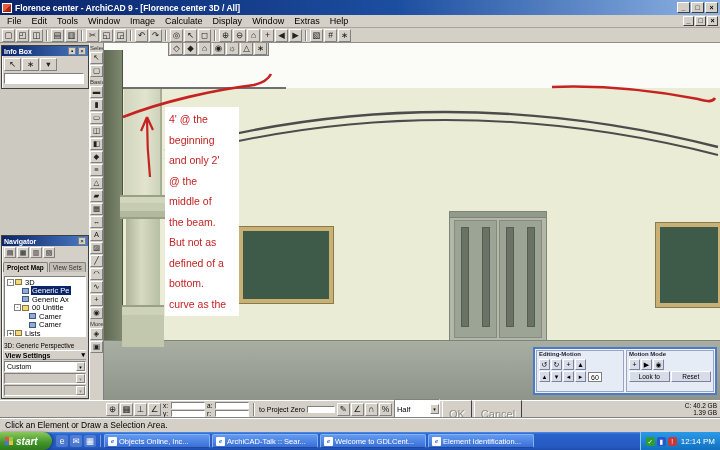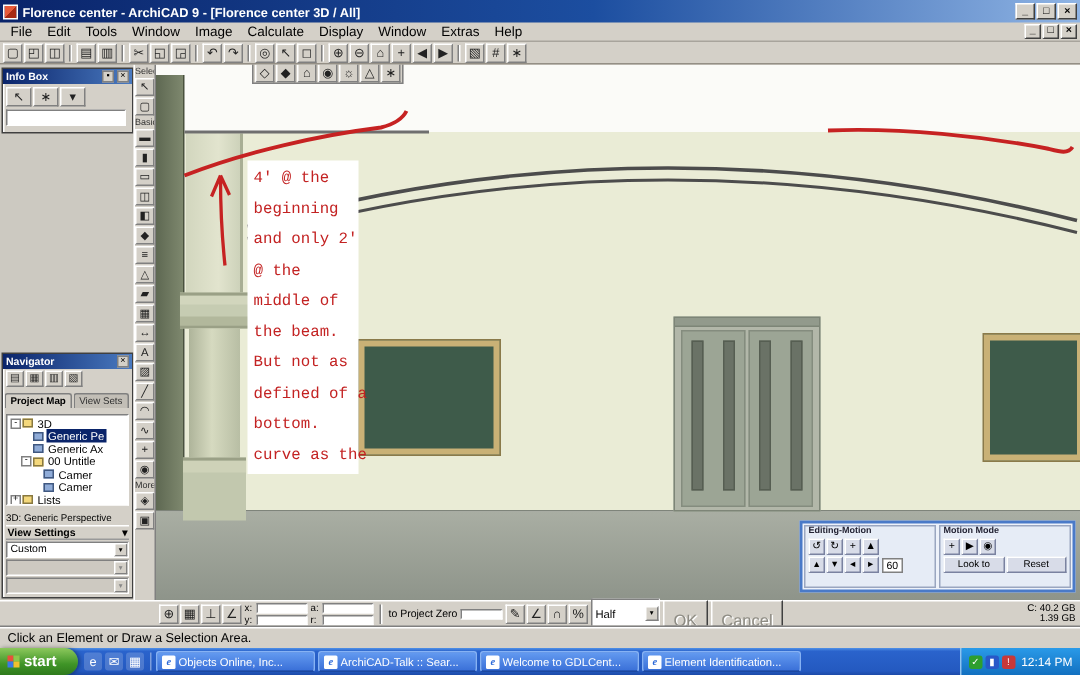--- a/index.html
+++ b/index.html
@@ -73,21 +73,21 @@
 .board{position:absolute;background:#3e5b4a;border:4px solid #c9b176;box-shadow:0 0 0 1px #8a7a4a}
 .board1{left:135px;top:184px;width:94px;height:76px}
 .board2{left:552px;top:180px;width:66px;height:84px}
 .door{position:absolute;left:345px;top:168px;width:98px;height:130px;background:#b2b7a9;border:1px solid #7d8577}
 .door-lintel{position:absolute;left:0;top:0;right:0;height:6px;background:#929a8c;border-bottom:1px solid #7d8577}
 .leaf{position:absolute;top:8px;bottom:2px;width:43px;background:#9ca595;border:1px solid #848c7e}
 .leaf.left{left:4px}.leaf.right{right:4px}
 .panel{position:absolute;width:8px;top:6px;bottom:10px;background:#6a7266;border:1px solid #565e52}
 .panel.p1{left:6px}.panel.p2{right:6px}
 .overlay{position:absolute;inset:0;pointer-events:none;z-index:4}
-.annotation-box{position:absolute;left:61px;top:64px;width:74px;height:209px;background:#fff;color:#c32222;font-family:Liberation Mono, monospace;font-size:10.5px;padding:2px 4px 0 4px;z-index:5}
+.annotation-box{position:absolute;left:61px;top:64px;width:74px;height:209px;background:#fff;color:#c32222;font-family:Liberation Sans, sans-serif;font-size:10.5px;padding:2px 4px 0 4px;z-index:5}
 .ann-line{height:20.5px;line-height:20.5px;white-space:nowrap}
 
 
 .motion-palette{position:absolute;left:429px;top:304px;width:184px;height:48px;background:#eef2fa;border:2px solid #4a7ac8;z-index:6;display:flex;padding:1px;gap:2px}
 .mp-group{flex:1;border:1px solid #9aa6c0;position:relative;padding:8px 2px 1px;background:#e6ecf6}
 .mp-title{position:absolute;top:0;left:2px;font-size:6px;font-weight:bold;color:#223;height:7px;line-height:7px;white-space:nowrap}
 .mp-row{display:flex;gap:1px;margin-bottom:1px;align-items:center}
 .mp-btn{width:11px;height:11px;background:#d8dce8;border:1px solid;border-color:#fff #7a82a0 #7a82a0 #fff;font-size:7px;line-height:9px;text-align:center;flex:none}
 .mp-val{font-size:7px;border:1px solid #808080;background:#fff;padding:0 2px;height:10px;line-height:9px;margin-left:1px}
 .mp-txtbtn{flex:1;height:11px;background:#d8dce8;border:1px solid;border-color:#fff #7a82a0 #7a82a0 #fff;font-size:6.5px;line-height:10px;text-align:center;white-space:nowrap;overflow:hidden}
@@ -102,21 +102,21 @@
 .cproj{font-size:7px;white-space:nowrap}
 .combo{height:20px;background:#fff;border:1px solid;border-color:#808080 #fff #fff #808080;display:flex;align-items:center;font-size:7.5px;padding-left:2px;width:46px;justify-content:space-between;flex:none}
 .cbtn{height:13px;padding:8px 6px;background:#d4d0c8;border:1px solid;border-color:#fff #404040 #404040 #fff;font-size:11px;line-height:11px;color:#8e8c84;text-shadow:1px 1px 0 #fff;flex:none}
 .cright{margin-left:auto;text-align:right;font-size:6.5px;line-height:7.5px;white-space:nowrap}
 .statusbar{position:absolute;left:0;right:0;bottom:18px;height:15px;background:#d4d0c8;border-top:1px solid #808080;box-shadow:inset 0 1px 0 #fff;font-size:8.5px;line-height:14px;padding-left:5px}
 .taskbar{position:absolute;left:0;right:0;bottom:0;height:18px;background:linear-gradient(180deg,#4f91e8 0%,#2a63cc 12%,#2459c0 85%,#1c4aa8 100%);display:flex;align-items:center;z-index:60}
 .start-btn{height:18px;width:52px;background:linear-gradient(180deg,#8cc85c,#3f9427 60%,#2f7a1c);border-radius:0 9px 9px 0;display:flex;align-items:center;gap:3px;padding-left:5px;box-shadow:1px 0 3px rgba(0,0,0,.4);flex:none}
 .start-flag{width:8px;height:8px;display:grid;grid-template-columns:4px 4px;grid-template-rows:4px 4px}
 .start-flag i:nth-child(1){background:#e8503c}.start-flag i:nth-child(2){background:#8cc84c}
 .start-flag i:nth-child(3){background:#3c78e8}.start-flag i:nth-child(4){background:#f0c030}
-.start-text{color:#fff;font-weight:bold;font-size:10px}
+.start-text{color:#fff;font-weight:bold;font-style:italic;font-size:10px}
 .quick{display:flex;align-items:center;gap:2px;padding:0 4px;border-right:1px solid rgba(255,255,255,.4);flex:none}
 .ql{width:12px;height:12px;font-size:8.5px;line-height:12px;text-align:center;color:#fff;border-radius:2px;background:rgba(255,255,255,.18)}
 #task-buttons{display:flex;flex:1;gap:2px;padding:0 3px;overflow:hidden}
 .task-btn{flex:0 1 106px;height:14px;background:linear-gradient(180deg,#639af0,#3a70d8);border:1px solid #86b2f4;border-bottom-color:#1c48a0;border-radius:2px;display:flex;align-items:center;gap:2px;padding:0 3px;color:#fff;font-size:7.5px;white-space:nowrap;overflow:hidden}
 .task-btn.active{background:#1e4fae;border-color:#163c8c;box-shadow:inset 1px 1px 2px rgba(0,0,0,.4)}
 .task-ico{width:9px;height:9px;flex:none;border-radius:1px;font-size:7px;line-height:9px;text-align:center}
 .task-ico.ie{background:#fff;color:#2a68d8;font-family:"Liberation Serif",serif;font-weight:bold;font-style:italic}
 .task-ico.archicad{background:#e05030;color:#fff;font-weight:bold;font-size:6.5px}
 .task-label{overflow:hidden;text-overflow:ellipsis}
 .tray{height:18px;background:linear-gradient(180deg,#2a9ae8,#1270c0);border-left:1px solid #8cc6f0;display:flex;align-items:center;gap:2px;padding:0 5px;flex:none}

